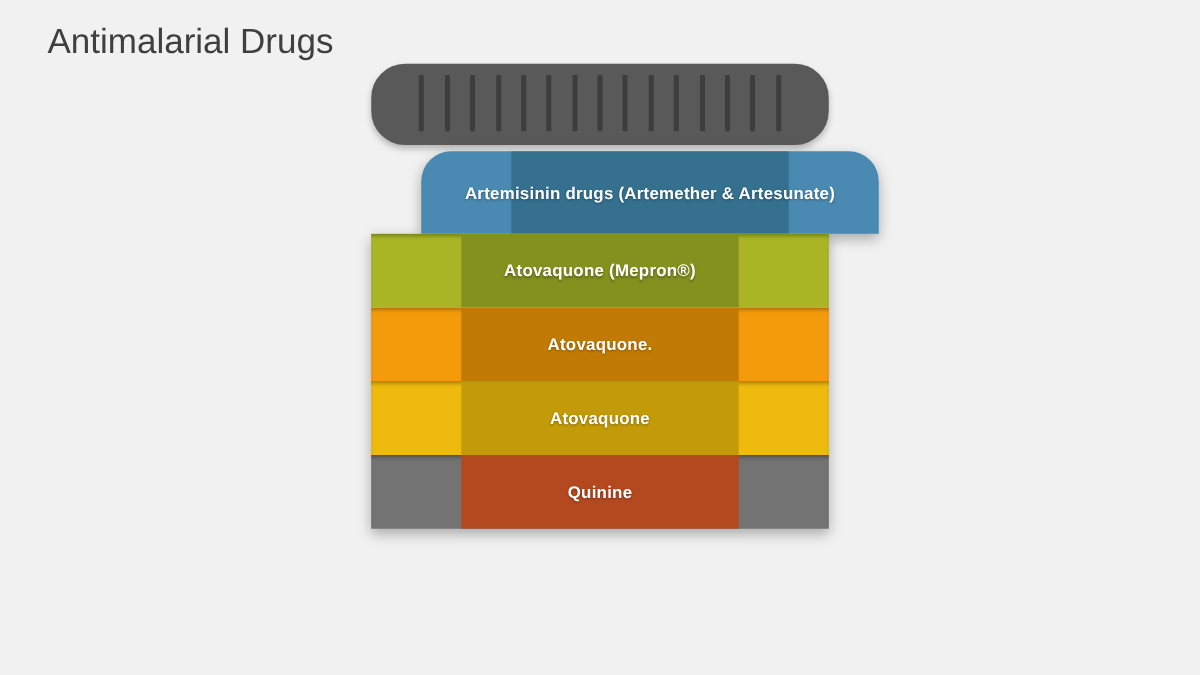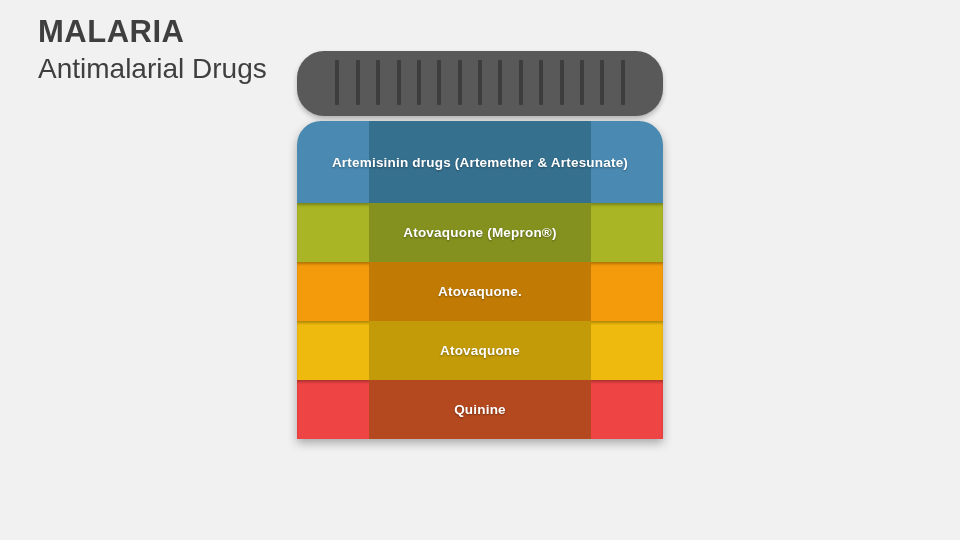--- a/index.html
+++ b/index.html
@@ -32,41 +32,40 @@
   }
   .cap-ridge{width:4px;height:45px;margin-top:9px;border-radius:1px;}
   .body{
     margin-top:5px;
     filter:drop-shadow(0 4px 5px rgba(0,0,0,.3));
   }
   .band{
     position:relative;width:366px;overflow:hidden;
   }
   .band + .band{box-shadow:inset 0 3px 3px -1px rgba(0,0,0,.28);}
-  .band:nth-child(1){height:82px;border-radius:24px 24px 0 0;}
+  .band:nth-child(1){height:66px;border-radius:24px 24px 0 0;margin-left:40px;}
   .band:nth-child(n+2){height:59px;}
   .band:nth-child(6){height:68px;border-radius:0 0 26px 26px;}
   .band-center{
     position:absolute;top:0;bottom:0;left:72px;width:222px;
   }
   .band-label{
     position:absolute;left:0;right:0;top:0;bottom:0;
     display:flex;align-items:center;justify-content:center;
     color:#ffffff;font-size:13.5px;font-weight:bold;letter-spacing:.2px;
     text-shadow:0 1px 2px rgba(0,0,0,.35);
     white-space:nowrap;
   }
 </style>
 </head>
 <body>
 
 <div class="slide" style="background: rgb(241, 241, 242);">
 
   <div class="title-block">
-    <h1 class="slide-title" style="color: rgb(63, 63, 63);">MALARIA</h1>
     <h2 class="slide-subtitle" style="color: rgb(63, 63, 63);">Antimalarial Drugs</h2>
   </div>
 
   <div class="bottle">
     <div class="cap" style="background: rgb(89, 89, 89);">
         <span class="cap-ridge" style="background: rgb(61, 61, 61);"></span>
         <span class="cap-ridge" style="background: rgb(61, 61, 61);"></span>
         <span class="cap-ridge" style="background: rgb(61, 61, 61);"></span>
         <span class="cap-ridge" style="background: rgb(61, 61, 61);"></span>
         <span class="cap-ridge" style="background: rgb(61, 61, 61);"></span>
@@ -97,20 +96,20 @@
         <div class="band-center" style="background: rgb(193, 123, 4);"></div>
         <div class="band-label">Atovaquone.</div>
       </div>
 
 
       <div class="band" style="background: rgb(239, 186, 14);">
         <div class="band-center" style="background: rgb(195, 155, 8);"></div>
         <div class="band-label">Atovaquone</div>
       </div>
 
-      <div class="band" style="background: #ef4444;">
+      <div class="band" style="background: #737373;">
         <div class="band-center" style="background: rgb(180, 72, 30);"></div>
         <div class="band-label">Quinine</div>
       </div>
 
     </div>
   </div>
 </div>
 
 </body></html>

